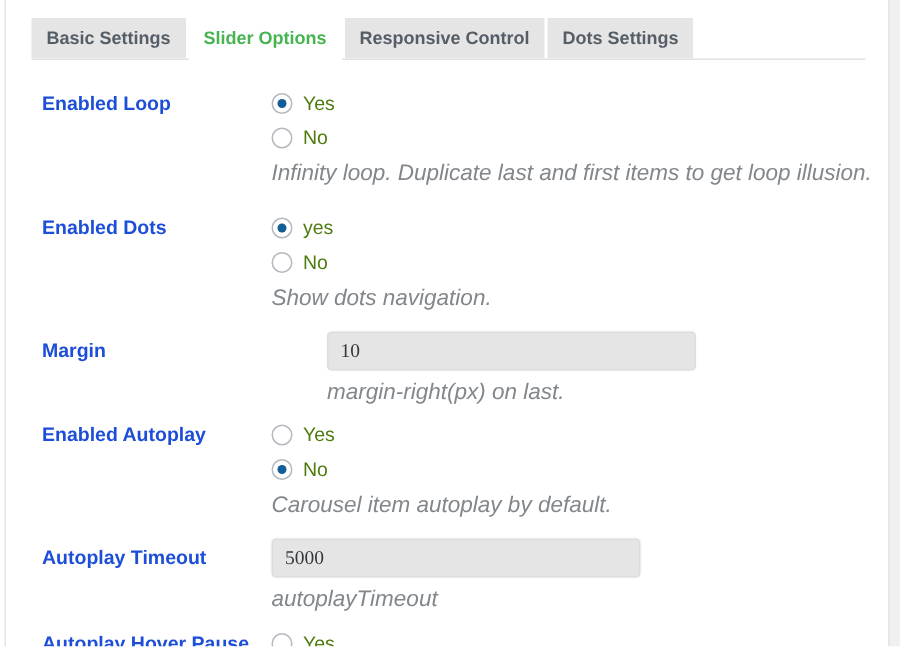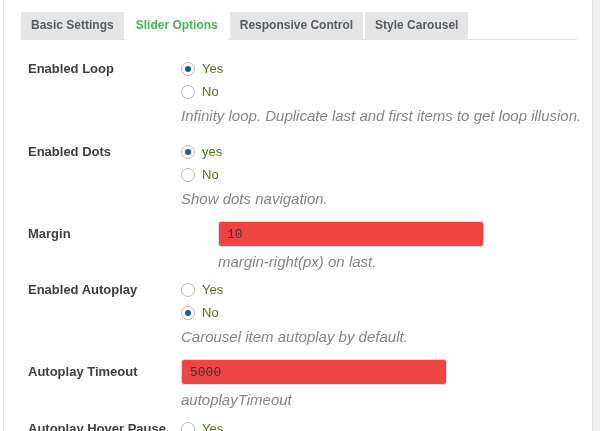--- a/index.html
+++ b/index.html
@@ -15,60 +15,60 @@
 
   
   .tabbar { display:flex; gap:2px; margin:12px 14px 0 17px; border-bottom:1px solid #e2e2e2; }
   .tab { background:#e5e5e5; color:#555d66; font-size:12px; font-weight:600;
          padding:7px 10px 7px 10px; line-height:13px; cursor:pointer; white-space:nowrap; }
   .tab.active { background:#fff; color:#46b450; border-bottom:1px solid #fff; margin-bottom:-1px; }
 
   
   .rows { padding:20px 0 0 24px; }
   .row { display:flex; }
-  .row-label { width:153px; flex-shrink:0; font-weight:700; color:#404040; font-size:13px;
+  .row-label { width:153px; flex-shrink:0; font-weight:700; color:#1d4ed8; font-size:13px;
                line-height:16px; padding-top:1px; }
   .row.text-row .row-label { padding-top:5px; }
   .row-control { flex:1; min-width:0; }
 
   .radio-option { display:flex; align-items:center; height:18px; margin-bottom:5px; cursor:pointer; }
   .radio-option:last-of-type { margin-bottom:0; }
   input[type="radio"] { appearance:none; -webkit-appearance:none; width:14px; height:14px;
         border:1px solid #b4b9be; border-radius:50%; background:#fff; margin:0 7px 0 0;
         flex-shrink:0; cursor:pointer; }
   input[type="radio"]:checked::before { content:""; display:block; width:6px; height:6px;
         margin:3px; border-radius:50%; background:#135e96; }
   .radio-text { color:#4d7c0f; font-size:13px; line-height:16px; }
 
   .desc { font-style:italic; color:#82878c; font-size:15px; line-height:16px; margin-top:7px; }
 
-  input[type="text"] { width:266px; height:26px; border:1px solid #ddd; border-radius:3px;
-        padding:3px 8px; font-family:Liberation Mono, monospace; font-size:13px;
-        color:#32373c; background:#ef4444; box-shadow:0 0 2px rgba(0,0,0,0.04); }
+  input[type="text"] { width:246px; height:26px; border:1px solid #ddd; border-radius:3px;
+        padding:3px 8px; font-family:Liberation Serif, serif; font-size:13px;
+        color:#32373c; background:#e5e5e5; box-shadow:0 0 2px rgba(0,0,0,0.04); }
 
   .mb-r1 { margin-bottom:19px; }
   .mb-r2 { margin-bottom:14px; }
   .mb-r3 { margin-bottom:11px;gap:37px; }
   .mb-r4 { margin-bottom:14px; }
   .mb-r5 { margin-bottom:12px; }
 </style>
 </head>
 <body>
 
 <div class="page">
   <div class="left-line"></div>
   <div class="right-gutter"></div>
 
   <div class="content">
 
     <div class="tabbar">
       <div class="tab">Basic Settings</div>
       <div class="tab active">Slider Options</div>
       <div class="tab">Responsive Control</div>
-      <div class="tab">Style Carousel</div>
+      <div class="tab">Dots Settings</div>
     </div>
 
     <div class="rows">
 
       <div class="row mb-r1">
         <div class="row-label">Enabled Loop</div>
         <div class="row-control">
           <label class="radio-option">
             <input type="radio" name="enabled_loop" checked="true" style="">
             <span class="radio-text">Yes</span>

